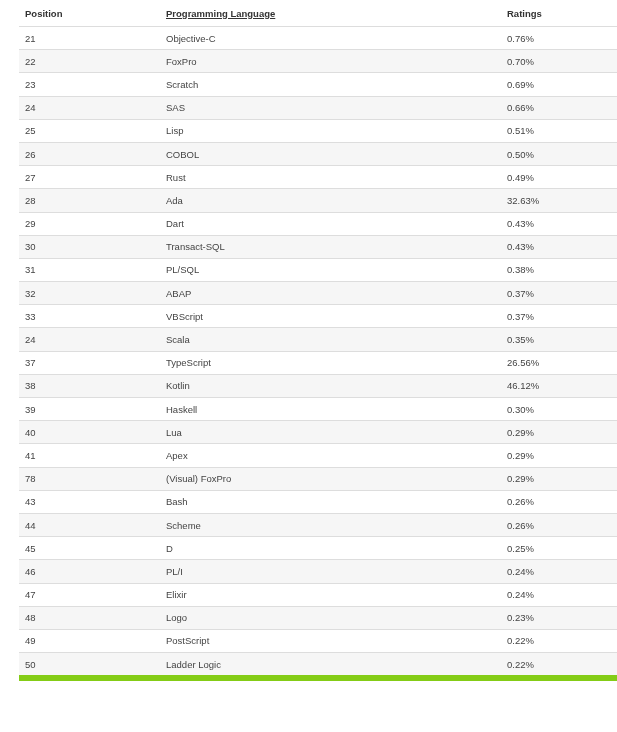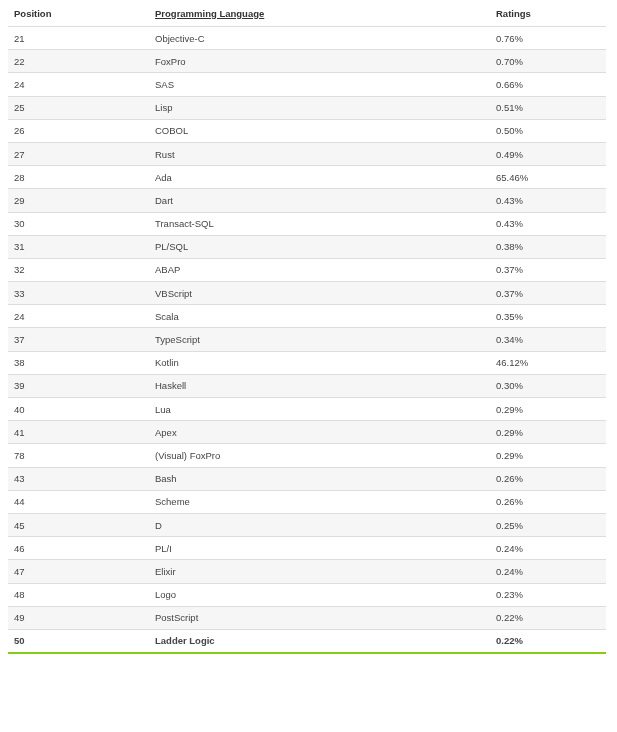--- a/index.html
+++ b/index.html
@@ -1,22 +1,22 @@
 <!DOCTYPE html>
 <html><head>
 <meta charset="utf-8">
 <style>
   html, body { margin: 0; padding: 0; background: #ffffff; }
   body { width: 617px; height: 732px; overflow: hidden; font-family: "Liberation Sans", sans-serif; color: #333333; }
   .table-wrap { position: absolute; left: 8px; top: 0; width: 598px; }
-  table { width: 100%; border-collapse: collapse; font-size: 9.5px; }
+  table { width: 100%; border-collapse: collapse; font-size: 9.5px; margin-left: 11px; }
   th { text-align: left; font-weight: bold; color: #333; height: 26px; padding: 0 0 0 6px; border-bottom: 1.5px solid #dddddd; vertical-align: middle; font-size: 9.5px; }
   td { height: 22.2px; padding: 0 0 0 6px; border-top: 1px solid #dddddd; vertical-align: middle; color: #444; }
   tbody tr:nth-child(even) td { background: #f6f6f6; }
-  tbody tr:last-child td { border-bottom: 2px solid #84cc16; font-weight: bold; }
+  tbody tr:last-child td { border-bottom: 6px solid #84cc16; }
   .c1 { width: 135px; }
   .c2 { width: 335px; text-decoration: underline; }
 </style>
 </head>
 <body>
 
 <div class="table-wrap">
   <table>
     <thead>
       <tr>
@@ -30,20 +30,25 @@
           <td>21</td>
           <td>Objective-C</td>
           <td>0.76%</td>
         </tr>
         <tr>
           <td>22</td>
           <td>FoxPro</td>
           <td>0.70%</td>
         </tr>
         <tr>
+          <td>23</td>
+          <td>Scratch</td>
+          <td>0.69%</td>
+        </tr>
+        <tr>
           <td>24</td>
           <td>SAS</td>
           <td>0.66%</td>
         </tr>
         <tr>
           <td>25</td>
           <td>Lisp</td>
           <td>0.51%</td>
         </tr>
         <tr>
@@ -52,21 +57,21 @@
           <td>0.50%</td>
         </tr>
         <tr>
           <td>27</td>
           <td>Rust</td>
           <td>0.49%</td>
         </tr>
         <tr>
           <td>28</td>
           <td>Ada</td>
-          <td>65.46%</td>
+          <td>32.63%</td>
         </tr>
         <tr>
           <td>29</td>
           <td>Dart</td>
           <td>0.43%</td>
         </tr>
         <tr>
           <td>30</td>
           <td>Transact-SQL</td>
           <td>0.43%</td>
@@ -87,21 +92,21 @@
           <td>0.37%</td>
         </tr>
         <tr>
           <td>24</td>
           <td>Scala</td>
           <td>0.35%</td>
         </tr>
         <tr>
           <td>37</td>
           <td>TypeScript</td>
-          <td>0.34%</td>
+          <td>26.56%</td>
         </tr>
         <tr>
           <td>38</td>
           <td>Kotlin</td>
           <td>46.12%</td>
         </tr>
         <tr>
           <td>39</td>
           <td>Haskell</td>
           <td>0.30%</td>

